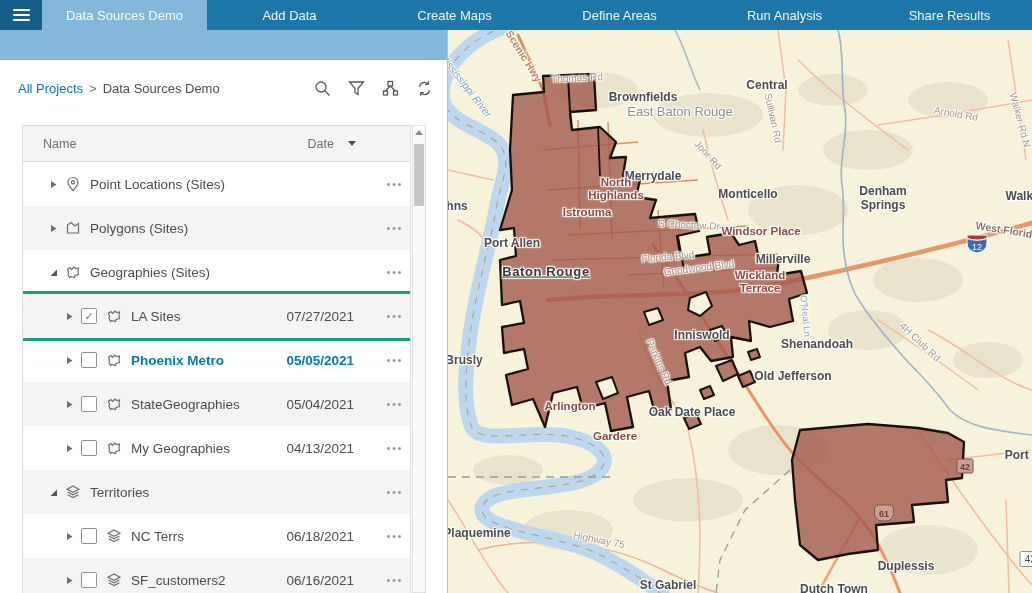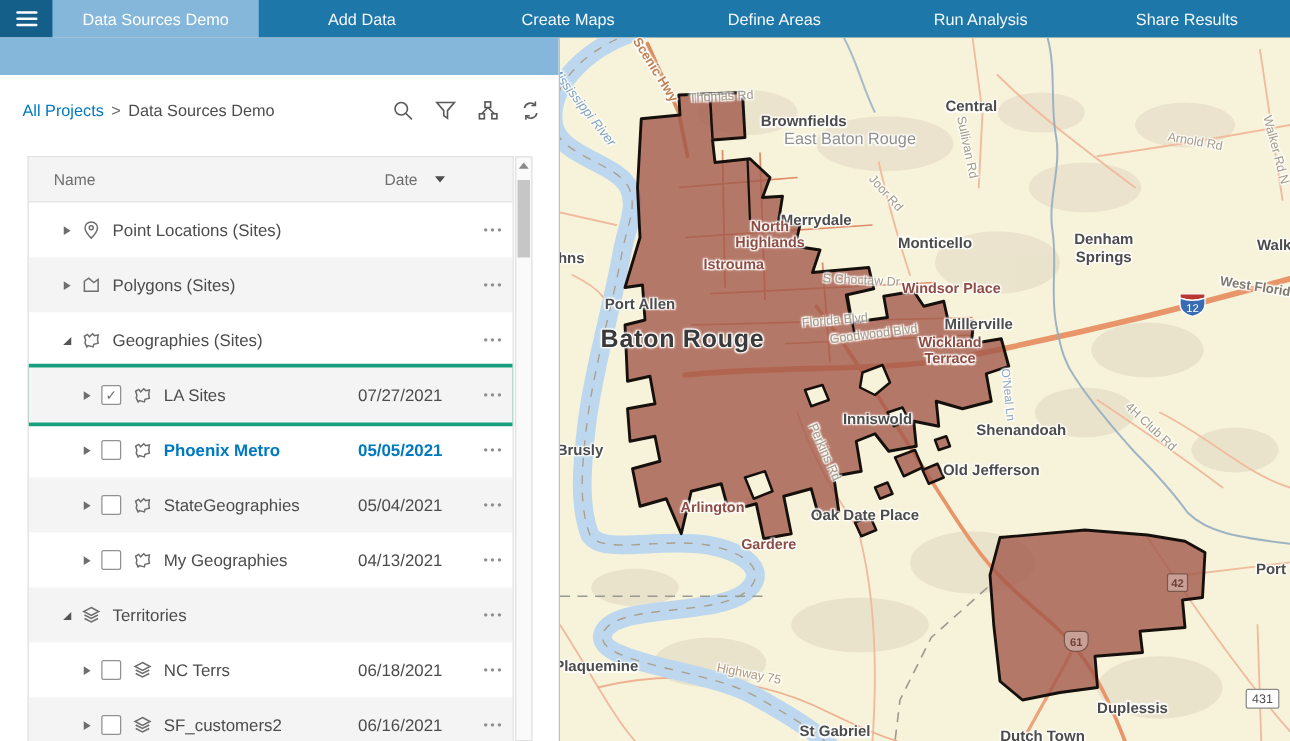--- a/index.html
+++ b/index.html
@@ -60,31 +60,31 @@
                border-bottom:5px solid #8a8a8a;cursor:pointer;}
   #vscroll .thumb{position:absolute;top:18px;left:1px;right:1px;height:62px;background:#c6c6c6;cursor:pointer;}
   
   #map{position:absolute;left:448px;top:30px;width:584px;height:563px;overflow:hidden;
        background:#f7f3da;cursor:grab;}
   #map svg{position:absolute;left:0;top:0;}
   #map-labels{position:absolute;left:0;top:0;width:100%;height:100%;}
   .map-label{position:absolute;white-space:nowrap;text-align:center;line-height:1.15;
              text-shadow:1px 1px 1px #fff,-1px -1px 1px #fff,1px -1px 1px #fff,-1px 1px 1px #fff,0 0 3px #fff;}
   .l-town{font-size:12px;font-weight:bold;color:#4c4c4c;}
-  .l-city{font-size:20px;font-weight:bold;color:#3a3a3a;letter-spacing:.6px;}
+  .l-city{font-size:13px;font-weight:bold;color:#3a3a3a;letter-spacing:.6px;text-decoration:underline;}
   .l-region{font-size:13px;color:#8f8f8f;}
   .l-hood{font-size:11.5px;font-weight:bold;color:#8e4c42;}
   .l-road{font-size:10px;color:#a39b89;}
   .l-road-dark{font-size:10.5px;font-weight:bold;color:#7f796c;}
   .l-road-orange{font-size:10.5px;font-weight:bold;color:#c28256;}
   .l-road-tan{font-size:10px;color:#b3987c;}
   .l-road-blue{font-size:9.5px;color:#92a8c0;}
   .l-water{font-size:10.5px;font-style:italic;color:#7fa0c0;}
   .shield{position:absolute;transform:translate(-50%,-50%);display:flex;align-items:center;
-          justify-content:center;font-family:"Liberation Sans",sans-serif;}
+          justify-content:center;font-family:"Liberation Sans",sans-serif;margin-left:23px;}
   .shield-us{width:18px;height:15px;background:#c9a095;border:1.5px solid #7d564b;
              border-radius:4px 4px 8px 8px;color:#6e4138;font-size:9px;font-weight:bold;}
   .shield-state{width:15px;height:13px;background:#c9a095;border:1.5px solid #7d564b;
                 border-radius:2px;color:#6e4138;font-size:9px;font-weight:bold;}
   .shield-rect{width:25px;height:14px;background:#fff;border:1px solid #8a8a8a;
                border-radius:2px;color:#4c4c4c;font-size:10px;}
 </style>
 </head>
 <body>
 
@@ -428,21 +428,21 @@
           <path d="M300,322 l9,-3 l3,8 l-9,3 Z"></path>
           <path d="M236,388 l12,-5 l5,11 l-12,5 Z"></path>
         </g>
 
         <path fill="#a2594b" fill-opacity="0.8" d="M352,400 L420,394 L470,398 L500,403 L516,412 L514,448
           L498,450 L500,472 L464,475 L466,492 L428,495 L430,520 L400,524 L370,530 L352,515 L347,470 L344,430 Z"></path>
       </g>
     </svg>
     <div id="map-labels">
         <div class="map-label l-town" style="left: 195px; top: 68px; transform: translate(-50%, -50%);">Brownfields</div>
-        <div class="map-label l-town" style="left: 329px; top: 56px; transform: translate(-50%, -50%);">Central</div>
+        <div class="map-label l-town" style="left: 319px; top: 56px; transform: translate(-50%, -50%);">Central</div>
         <div class="map-label l-region" style="left: 232px; top: 82px; transform: translate(-50%, -50%);">East Baton Rouge</div>
         <div class="map-label l-town" style="left: 205px; top: 147px; transform: translate(-50%, -50%);">Merrydale</div>
         <div class="map-label l-hood" style="left: 168px; top: 159px; transform: translate(-50%, -50%);">
           <div>North</div>
           <div>Highlands</div>
         </div>
         <div class="map-label l-town" style="left: 300px; top: 165px; transform: translate(-50%, -50%);">Monticello</div>
         <div class="map-label l-town" style="left: 435px; top: 169px; transform: translate(-50%, -50%);">
           <div>Denham</div>
           <div>Springs</div>

